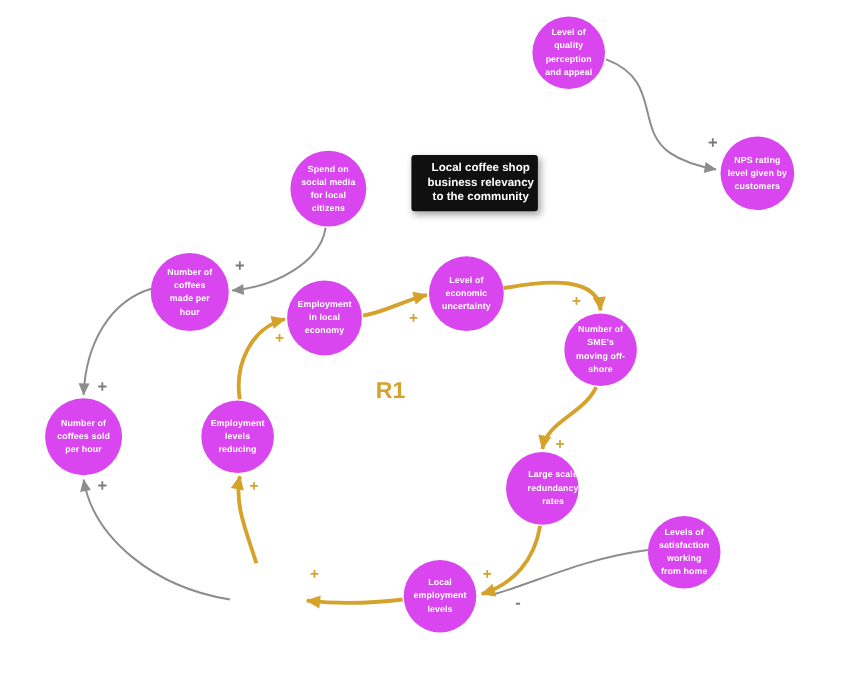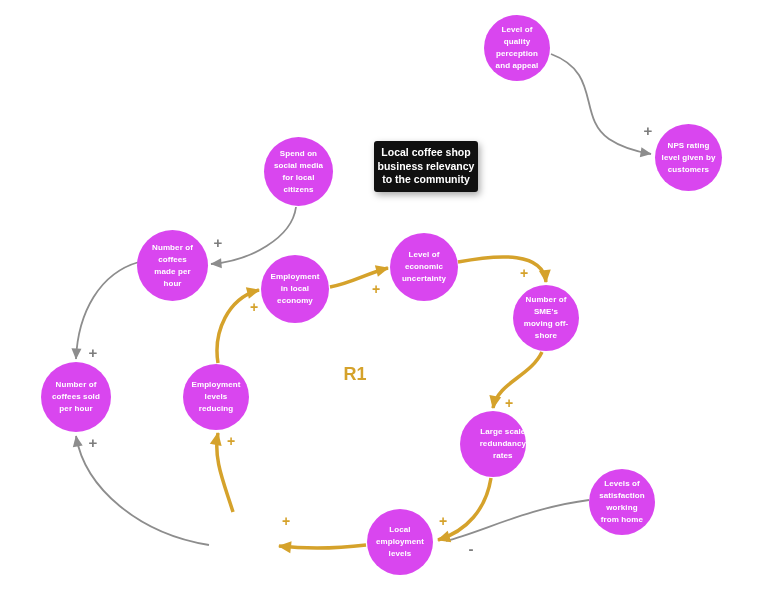--- a/index.html
+++ b/index.html
@@ -14,31 +14,32 @@
     font-size:8px;font-weight:600;line-height:1.5;letter-spacing:.1px;
     box-sizing:border-box;
   }
   .node-label{white-space:pre-line;}
   .title-box{
     position:absolute;left:374px;top:141px;width:104px;height:51px;
     background:#101010;border-radius:3px;color:#ffffff;
     display:flex;align-items:center;justify-content:center;text-align:center;
     font-size:10.5px;font-weight:600;line-height:1.32;
     box-shadow:2px 3px 7px rgba(0,0,0,0.35);
+    padding-left:11px;
   }
   .title-box-text{white-space:pre-line;}
   .sign{
     position:absolute;transform:translate(-50%,-50%);
     font-weight:700;font-size:15px;line-height:1;
   }
   .sign.gray{color:#7d7d7d;}
   .sign.gold{color:#D5A22B;font-size:14px;}
   .loop-id{
-    position:absolute;left:355px;top:374px;transform:translate(-50%,-50%);
-    color:#D5A22B;font-weight:700;font-size:18px;
+    position:absolute;left:355px;top:356px;transform:translate(-50%,-50%);
+    color:#D5A22B;font-weight:700;font-size:21px;
   }
   .loop-name{
     position:absolute;left:362px;top:407px;transform:translate(-50%,-50%);
     color:#D5A22B;font-weight:400;font-size:27px;white-space:nowrap;
   }
 </style>
 </head>
 <body>
 
 <div id="canvas">

